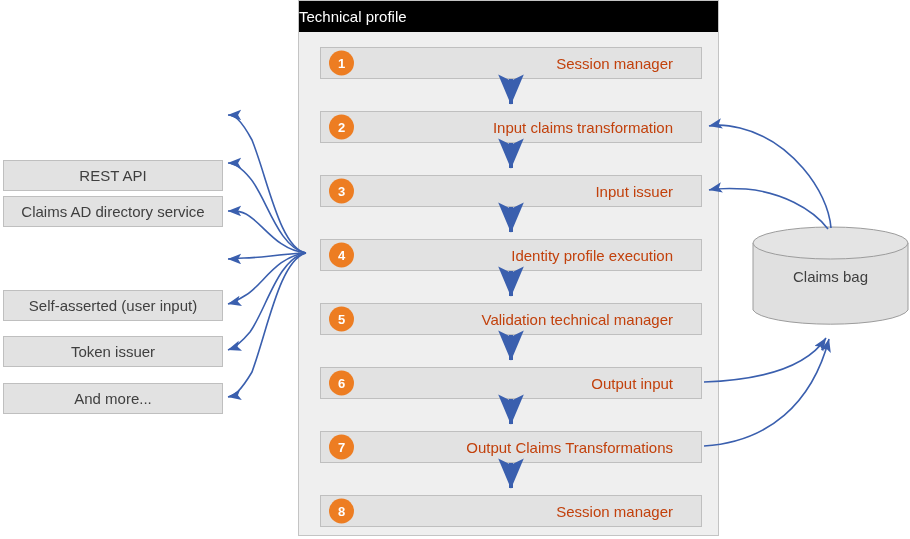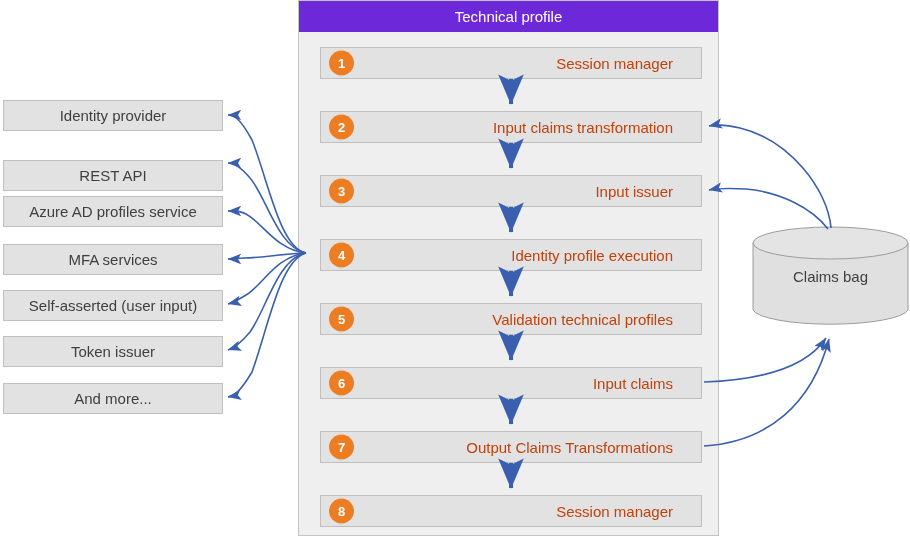--- a/index.html
+++ b/index.html
@@ -20,22 +20,22 @@
     box-sizing:border-box;
   }
 
   
   #panel{
     position:absolute;left:298px;top:0px;width:421px;height:536px;
     background:#EFEFEF;border:1px solid #C4C4C4;box-sizing:border-box;
   }
   #panel-header{
     position:absolute;left:0px;top:0px;width:419px;height:31px;
-    background:#6d28d9;
-    display:flex;align-items:center;justify-content:center;
+    background:#000000;
+    display:flex;align-items:center;justify-content:flex-start;
     color:#FFFFFF;font-size:15px;line-height:1;
   }
 
   .step-box{
     position:absolute;left:21px;width:382px;height:32px;
     background:#E2E2E2;border:1px solid #BFBFBF;box-sizing:border-box;
     display:flex;align-items:center;
   }
   .step-label{
     flex:1;text-align:right;color:#c2410c;font-size:15px;line-height:1;
@@ -58,31 +58,25 @@
   }
 
   
   #wires{position:absolute;left:0;top:0;width:910px;height:539px;pointer-events:none;}
 </style>
 </head>
 <body>
 
 <div id="stage">
 
-  <div class="src-box" style="top:100px">
-    <span>Identity provider</span>
-  </div>
   <div class="src-box" style="top:160px">
     <span>REST API</span>
   </div>
   <div class="src-box" style="top:196px">
-    <span>Azure AD profiles service</span>
-  </div>
-  <div class="src-box" style="top:244px">
-    <span>MFA services</span>
+    <span>Claims AD directory service</span>
   </div>
   <div class="src-box" style="top:290px">
     <span>Self-asserted (user input)</span>
   </div>
   <div class="src-box" style="top:336px">
     <span>Token issuer</span>
   </div>
   <div class="src-box" style="top:383px">
     <span>And more...</span>
   </div>
@@ -108,26 +102,26 @@
       <span class="step-label">Input issuer</span>
     </div>
 
     <div class="step-box" style="top:238px">
       <span class="badge">4</span>
       <span class="step-label">Identity profile execution</span>
     </div>
 
     <div class="step-box" style="top:302px">
       <span class="badge">5</span>
-      <span class="step-label">Validation technical profiles</span>
+      <span class="step-label">Validation technical manager</span>
     </div>
 
     <div class="step-box" style="top:366px">
       <span class="badge">6</span>
-      <span class="step-label">Input claims</span>
+      <span class="step-label">Output input</span>
     </div>
 
     <div class="step-box" style="top:430px">
       <span class="badge">7</span>
       <span class="step-label">Output Claims Transformations</span>
     </div>
 
     <div class="step-box" style="top:494px">
       <span class="badge">8</span>
       <span class="step-label">Session manager</span>

